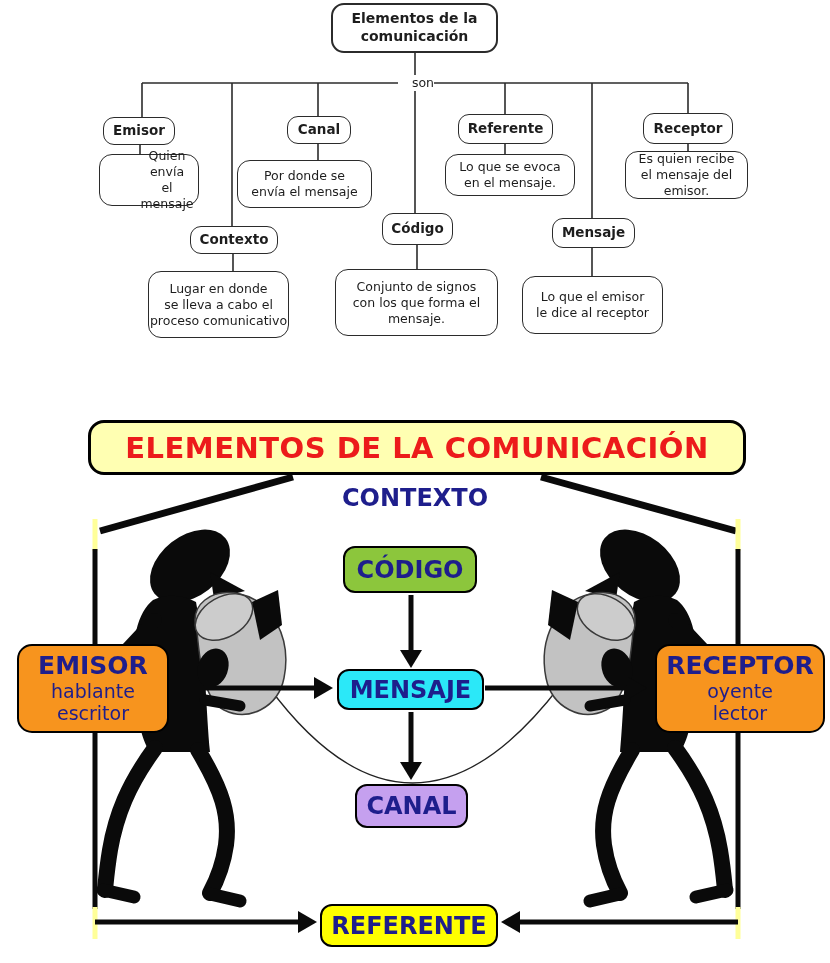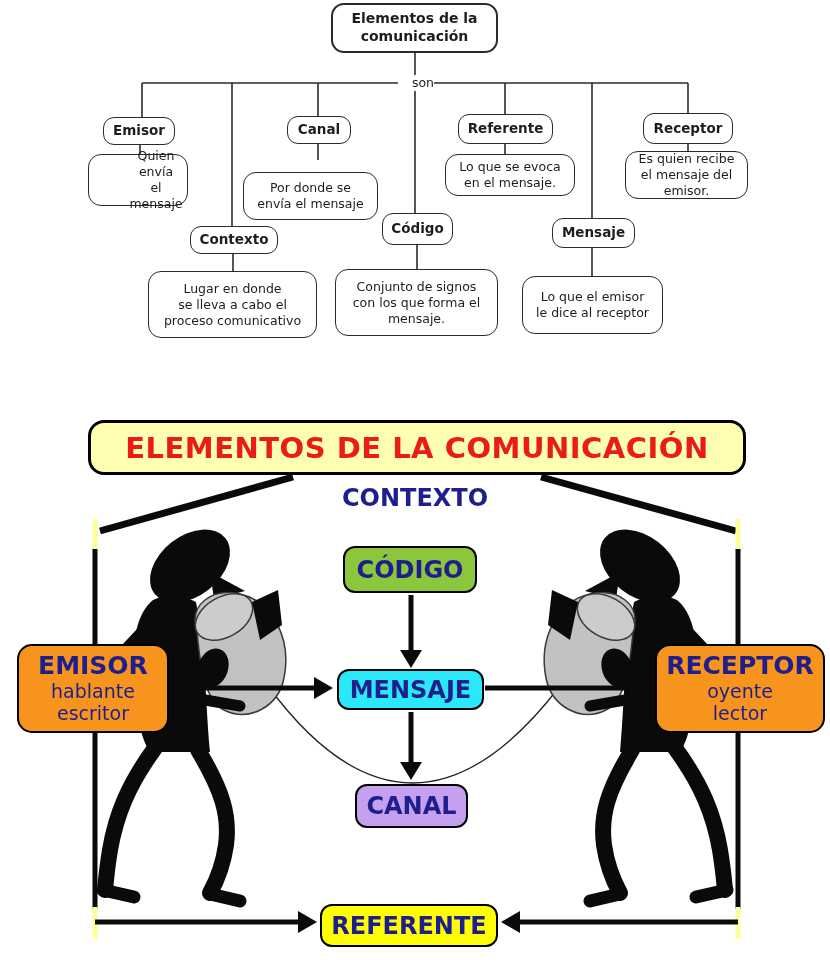--- a/index.html
+++ b/index.html
@@ -105,30 +105,30 @@
       <polygon points="520,911 520,933 501,922" stroke="none"></polygon>
     </g>
   </svg>
 
   <div>
     <div class="cm-box cm-root" style="left:331px;top:3px;width:167px;height:50px;">Elementos de la
 comunicación</div>
     <div class="cm-son" style="left:398px;top:75px;width:36px;">son</div>
 
     <div class="cm-box cm-label" style="left:103px;top:117px;width:72px;height:28px;">Emisor</div>
-    <div class="cm-box cm-desc" style="left:88px;top:154px;width:100px;height:52px;padding-left:36px;">Quien envía
+    <div class="cm-box cm-desc" style="left:99px;top:154px;width:100px;height:52px;padding-left:36px;">Quien envía
 el mensaje</div>
 
     <div class="cm-box cm-label" style="left:190px;top:226px;width:88px;height:28px;">Contexto</div>
-    <div class="cm-box cm-desc" style="left:148px;top:271px;width:169px;height:67px;">Lugar en donde
+    <div class="cm-box cm-desc" style="left:148px;top:271px;width:141px;height:67px;">Lugar en donde
 se lleva a cabo el
 proceso comunicativo</div>
 
     <div class="cm-box cm-label" style="left:287px;top:116px;width:64px;height:28px;">Canal</div>
-    <div class="cm-box cm-desc" style="left:243px;top:160px;width:135px;height:48px;margin-top:12px;">Por donde se
+    <div class="cm-box cm-desc" style="left:237px;top:160px;width:135px;height:48px;">Por donde se
 envía el mensaje</div>
 
     <div class="cm-box cm-label" style="left:382px;top:213px;width:71px;height:32px;">Código</div>
     <div class="cm-box cm-desc" style="left:335px;top:269px;width:163px;height:67px;">Conjunto de signos
 con los que forma el
 mensaje.</div>
 
     <div class="cm-box cm-label" style="left:458px;top:114px;width:95px;height:30px;">Referente</div>
     <div class="cm-box cm-desc" style="left:445px;top:154px;width:130px;height:42px;">Lo que se evoca
 en el mensaje.</div>

